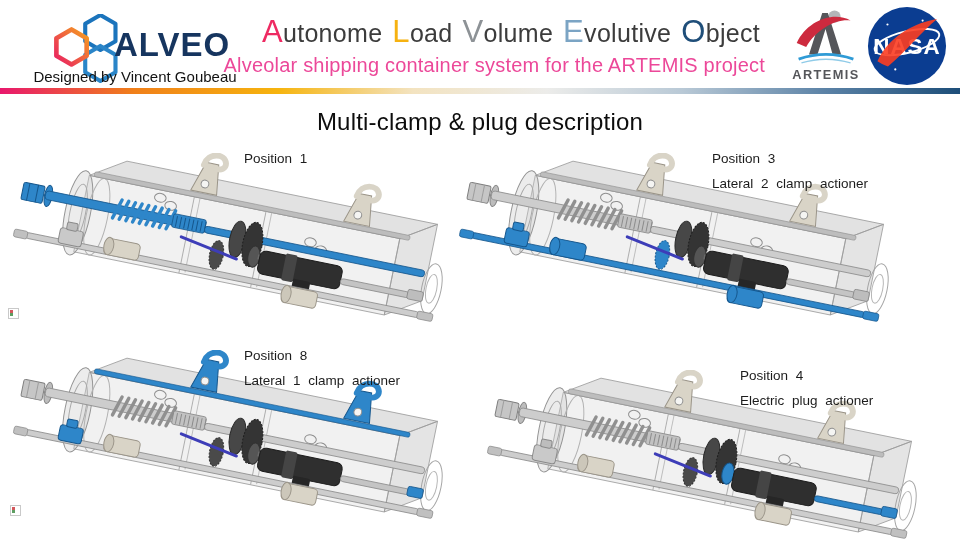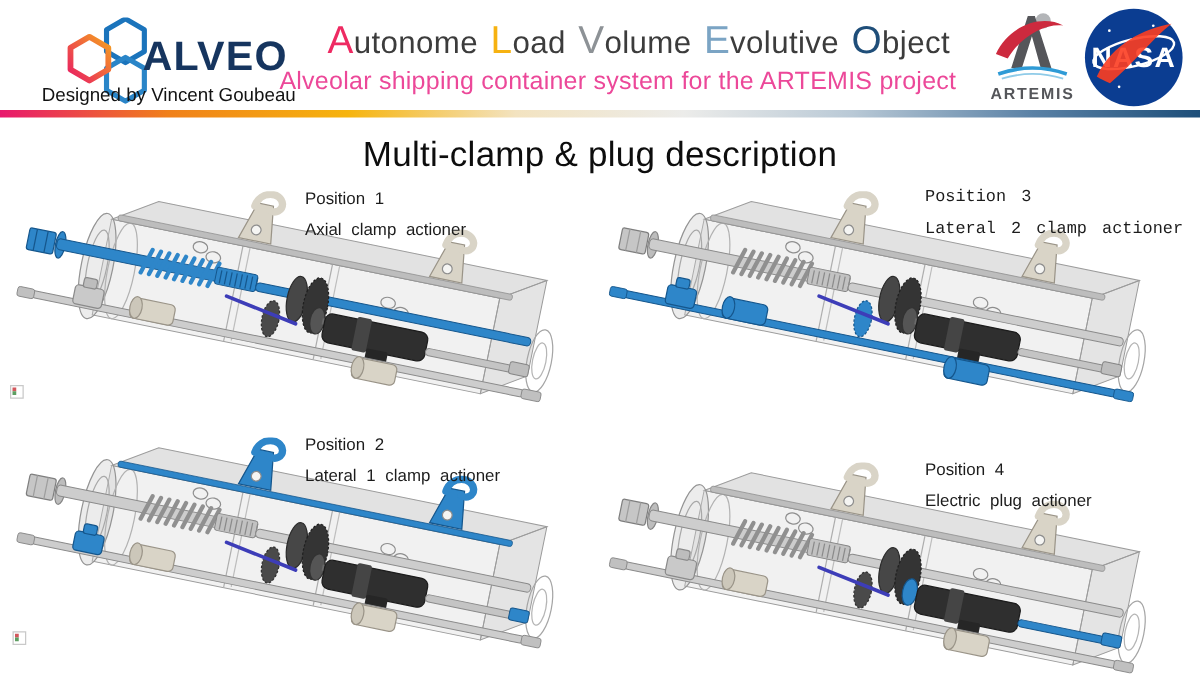--- a/index.html
+++ b/index.html
@@ -19,24 +19,24 @@
   .title-block{position:absolute;left:205px;top:14px;width:560px;text-align:right;}
   .main-title{font-size:25px;color:#3c3c3c;letter-spacing:.3px;white-space:nowrap;}
   .main-title .cap{font-size:31px;}
   .main-title .w{margin:0 5px;}
   .subtitle{margin-top:4px;font-size:20px;color:#ec4899;letter-spacing:.2px;}
   .artemis-logo{position:absolute;left:792px;top:2px;width:68px;height:86px;}
   .nasa-logo{position:absolute;left:866px;top:5px;width:82px;height:82px;}
   .divider{position:absolute;left:0;top:88px;width:960px;height:6px;}
   
   .section-title{position:absolute;left:0;top:108px;width:960px;text-align:center;
-    font-size:28px;color:#0d0d0d;letter-spacing:.2px;}
+    font-size:24px;color:#0d0d0d;letter-spacing:.2px;}
   .quad{position:absolute;width:468px;height:200px;}
   #q0{left:4px;top:143px;}
-  #q1{left:478px;top:143px;font-family:Liberation Mono, monospace;}
+  #q1{left:450px;top:143px;}
   #q2{left:4px;top:340px;}
   #q3{left:478px;top:340px;margin-top:20px;}
   .pos-label{position:absolute;top:4px;width:230px;text-align:left;z-index:5;
     font-size:13.5px;color:#1c1c1c;line-height:1.85;word-spacing:4px;}
   .lq .pos-label{left:240px;}
   .rq .pos-label{left:262px;}
   .machine{position:absolute;left:0;top:10px;width:460px;height:195px;}
   .machine svg{width:100%;height:100%;display:block;}
   .broken-img{position:absolute;width:9px;height:9px;background:#fff;
     border:1px solid #c9c9c9;}
@@ -92,21 +92,20 @@
   </svg>
 </div>
 
 <div class="divider" id="dividerBar" style="background: linear-gradient(90deg, rgb(232, 24, 109) 0%, rgb(240, 128, 26) 14%, rgb(246, 180, 14) 29%, rgb(243, 227, 192) 43%, rgb(236, 236, 234) 57%, rgb(185, 201, 214) 71%, rgb(91, 130, 166) 86%, rgb(29, 78, 121) 100%);"></div>
 
 <div class="section-title">Multi-clamp &amp; plug description</div>
 
 <div class="quad lq" id="q0">
   <div class="pos-label">
     <div>Position 1</div>
-    <div>Axial clamp actioner</div>
   </div>
   <div class="machine">
       <svg viewBox="0 0 460 200" xmlns="http://www.w3.org/2000/svg">
   <g transform="rotate(11.5 220 95)">
     <path d="M70,52 L105,30 L430,30 L395,52 Z" fill="rgba(190,190,190,.45)" stroke="#9b9b9b" stroke-width=".8"></path>
     <path d="M395,52 L430,30 L430,110 L395,132 Z" fill="rgba(185,185,185,.38)" stroke="#9b9b9b" stroke-width=".8"></path>
     <path d="M70,52 L395,52 L395,132 L70,132 Z" fill="rgba(205,205,205,.28)" stroke="#9b9b9b" stroke-width=".8"></path>
     <line x1="180" y1="52" x2="180" y2="132" stroke="#adadad"></line>
           <line x1="186" y1="50" x2="186" y2="130" stroke="#bdbdbd"></line>
     <line x1="255" y1="52" x2="255" y2="132" stroke="#adadad"></line>
@@ -271,21 +270,21 @@
             <rect x="288" y="123" width="36" height="17" rx="4" fill="#2e86c9" stroke="#15568c"></rect>
        <ellipse cx="292" cy="131" rx="5" ry="9" fill="#2e86c9" stroke="#15568c"></ellipse>
           </g>
   </g>
       </svg>
     </div>
 </div>
 
 <div class="quad lq" id="q2">
   <div class="pos-label">
-    <div>Position 2</div>
+    <div>Position 8</div>
     <div>Lateral 1 clamp actioner</div>
   </div>
   <div class="machine">
       <svg viewBox="0 0 460 200" xmlns="http://www.w3.org/2000/svg">
   <g transform="rotate(11.5 220 95)">
     <path d="M70,52 L105,30 L430,30 L395,52 Z" fill="rgba(190,190,190,.45)" stroke="#9b9b9b" stroke-width=".8"></path>
     <path d="M395,52 L430,30 L430,110 L395,132 Z" fill="rgba(185,185,185,.38)" stroke="#9b9b9b" stroke-width=".8"></path>
     <path d="M70,52 L395,52 L395,132 L70,132 Z" fill="rgba(205,205,205,.28)" stroke="#9b9b9b" stroke-width=".8"></path>
     <line x1="180" y1="52" x2="180" y2="132" stroke="#adadad"></line>
           <line x1="186" y1="50" x2="186" y2="130" stroke="#bdbdbd"></line>

